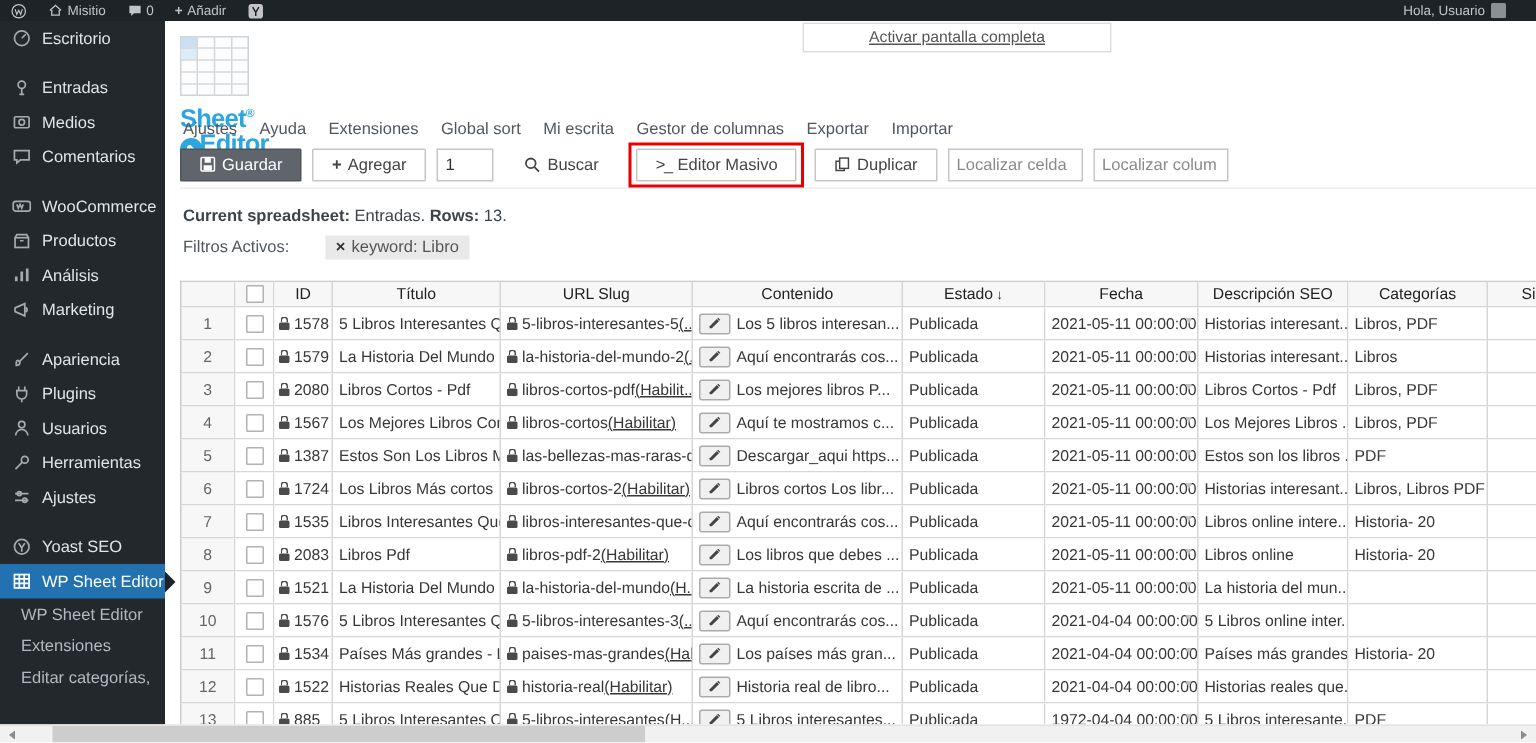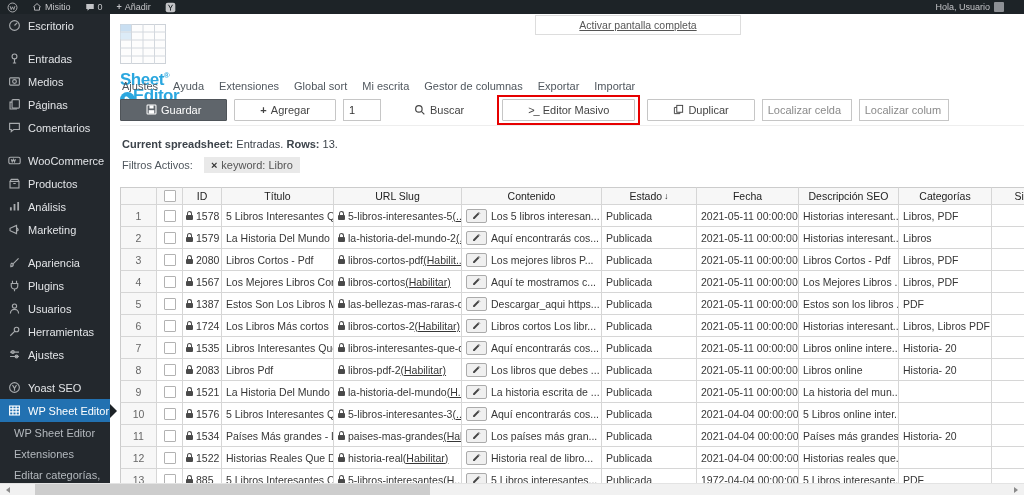--- a/index.html
+++ b/index.html
@@ -39,32 +39,32 @@
   #logo .logo-text { line-height:16px; font-weight:bold; font-size:17px; color:#2BA7DF; letter-spacing:-.5px; }
   #logo sup { font-size:8px; }
   #logo .badge { display:inline-flex; width:15px; height:15px; border-radius:50%; background:#2BA7DF;
     color:#fff; align-items:center; justify-content:center; font-size:9px; margin-right:-2px; vertical-align:-2px; }
 
   #tabs { position:absolute; left:12px; top:66px; display:flex; gap:15px; font-size:11px; color:#50575e; }
   #tabs .tab { cursor:pointer; white-space:nowrap; }
 
   #toolbar { position:absolute; left:10px; top:84px; right:0; height:28px;
     display:flex; align-items:center; gap:7px; border-bottom:1px solid #eee; padding-bottom:4px; }
-  .btn { display:inline-flex; align-items:center; gap:4px; height:22px; padding:0 25px;
+  .btn { display:inline-flex; align-items:center; gap:4px; height:22px; padding:0 12px;
     background:#fff; border:1px solid #c6c6c6; border-radius:1px; font-size:11px; color:#444; cursor:pointer; white-space:nowrap; }
   .btn-dark { background:#5f656b; border-color:#4f5459; color:#fff; }
   .btn-plain { border-color:transparent; background:transparent;justify-content:flex-end; }
   .tb-input { width:38px; height:22px; border:1px solid #c6c6c6; font-size:11px; padding:0 5px; color:#333; }
   .tb-input-wide { width:90px; }
   .tb-input::placeholder { color:#8a8a8a; }
   #bulk-annotation { border:2px solid #e60000; padding:2px 3px; display:inline-flex; }
 
   #status-line { position:absolute; left:12px; top:124px; font-size:11px; color:#3c434a; }
   #status-line b { font-weight:bold;margin-top:15px; }
-  #filters-line { position:absolute; left:12px; top:143px; font-size:11px; color:#50575e; display:flex; align-items:center; gap:11px; }
+  #filters-line { position:absolute; left:12px; top:143px; font-size:11px; color:#50575e; display:flex; align-items:center; gap:24px; }
   .chip { background:#e9e9e9; padding:2px 7px; display:inline-flex; align-items:center; gap:4px; color:#555; cursor:default; }
   .chip .chip-x { font-weight:bold; color:#333; cursor:pointer; }
 
   
   #grid { position:absolute; left:10px; top:173px; width:904px; height:296px; overflow:hidden;
     font-size:10.5px; color:#373737; }
   .g-row { display:flex; width:932px; }
   .g-cell { flex:0 0 auto; border-right:1px solid #d6d6d6; border-bottom:1px solid #d6d6d6;
     height:22px; display:flex; align-items:center; padding:0 4px; white-space:nowrap; overflow:hidden; background:#fff; }
   .g-head .g-cell { height:18px; justify-content:center; background:#f7f7f7; color:#222; border-top:1px solid #ccc; }
@@ -166,29 +166,20 @@
         <svg viewBox="0 0 16 16">
           <rect x="2" y="3.5" width="12" height="9" rx="1"></rect>
           <circle cx="8" cy="8" r="2.3"></circle>
         </svg>
       </span>
       <span>Medios</span>
     </div>
     <div class="sb-item">
       <span class="sb-ico">
         <svg viewBox="0 0 16 16">
-          <rect x="5" y="2" width="9" height="10.5" rx="1"></rect>
-          <path d="M5 5H2.5v8.5H11"></path>
-        </svg>
-      </span>
-      <span>Páginas</span>
-    </div>
-    <div class="sb-item">
-      <span class="sb-ico">
-        <svg viewBox="0 0 16 16">
           <path d="M2 3h12v7.5H7L4 13v-2.5H2z"></path>
         </svg>
       </span>
       <span>Comentarios</span>
     </div>
     <div class="sb-gap"></div>
     <div class="sb-item">
       <span class="sb-ico">
         <svg viewBox="0 0 16 16">
           <rect x="1" y="4" width="14" height="8" rx="2"></rect>

